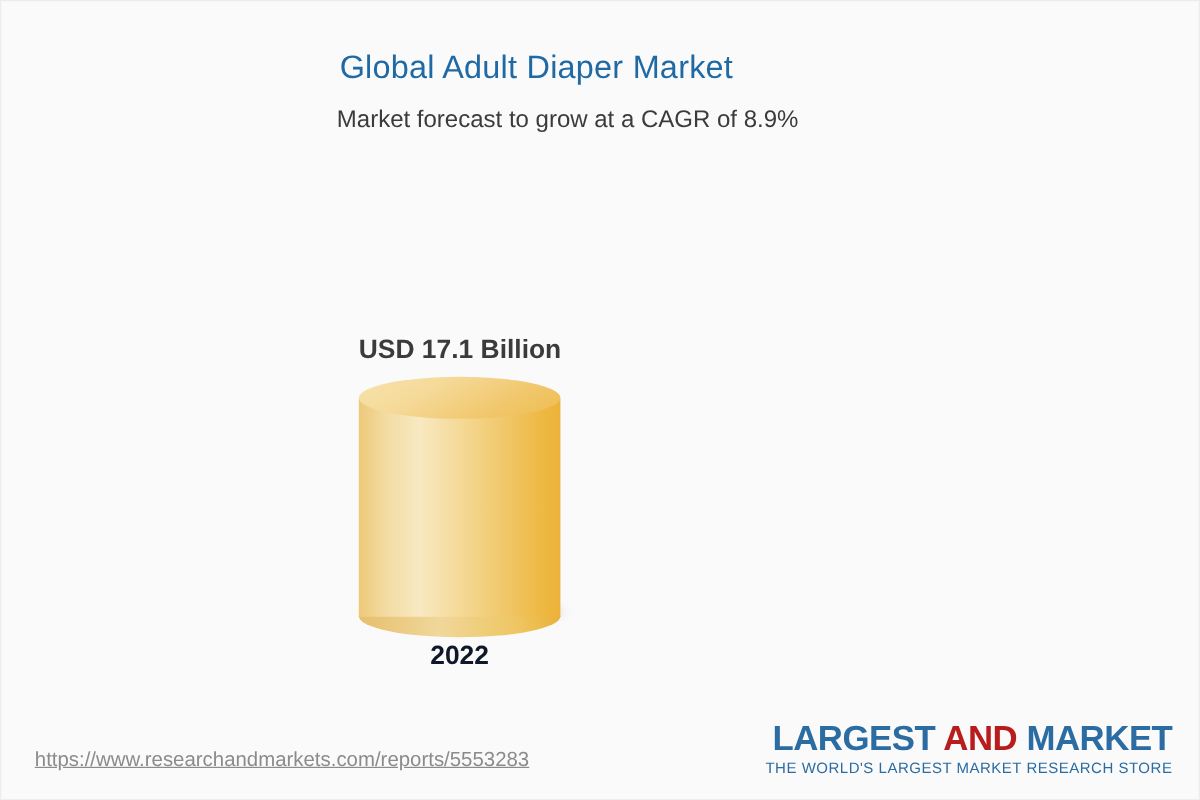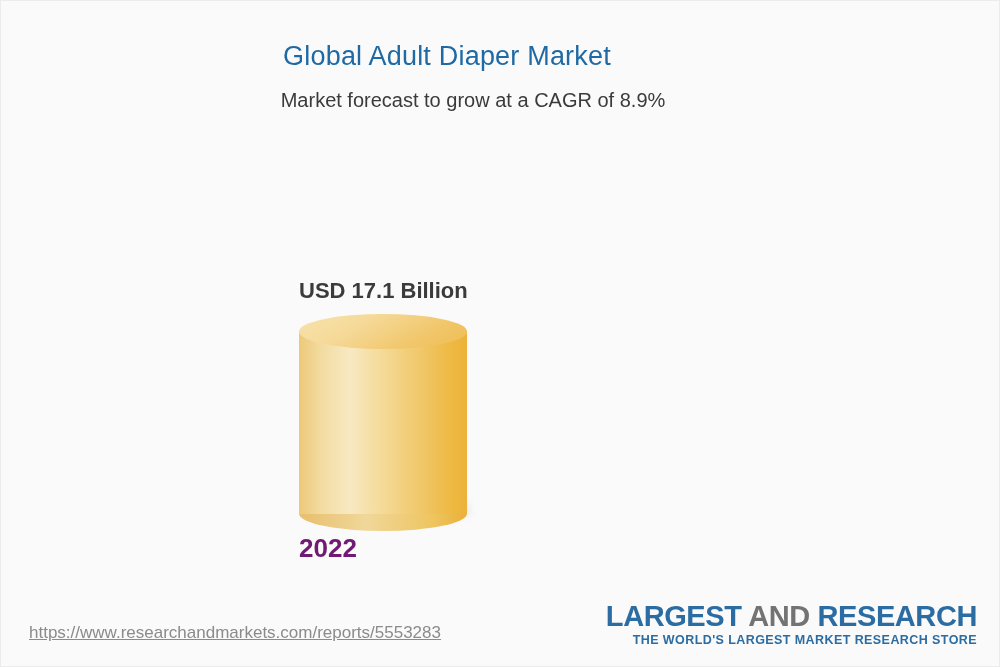--- a/index.html
+++ b/index.html
@@ -68,23 +68,24 @@
     font-size: 22px;
     font-weight: bold;
     color: #3b3b3b;
     white-space: nowrap;
   }
 
   
   .cat-label {
     position: absolute;
     width: 100%;
-    font-size: 26px;
+    text-align: center;
+    font-size: 22px;
     font-weight: bold;
-    color: #701a75;
+    color: #0f172a;
   }
 
   
   .cyl {
     position: absolute;
   }
   .cyl-body {
     position: absolute;
     left: 0;
     width: 100%;
@@ -165,25 +166,25 @@
   }
   .logo-main {
     font-size: 29px;
     font-weight: bold;
     letter-spacing: -0.4px;
     color: #2b6ca3;
     line-height: 1.05;
     white-space: nowrap;
   }
   .logo-and {
-    color: #737373;
+    color: #b91c1c;
   }
   .logo-tag {
     font-size: 12.5px;
-    font-weight: bold;
+    font-weight: normal;
     color: #2b6ca3;
     letter-spacing: 0.42px;
     line-height: 1.2;
     margin-top: 2px;
     white-space: nowrap;
   }
 </style>
 </head>
 <body>
 
@@ -212,17 +213,17 @@
 
       <div class="cat-label" style="top:532px;">2022</div>
     </div>
 
 
   </div>
 
   <div class="source-url">https://www.researchandmarkets.com/reports/5553283</div>
 
   <div class="logo">
-    <div class="logo-main"><span>LARGEST </span><span class="logo-and">AND</span><span> RESEARCH</span></div>
+    <div class="logo-main"><span>LARGEST </span><span class="logo-and">AND</span><span> MARKET</span></div>
     <div class="logo-tag">THE WORLD'S LARGEST MARKET RESEARCH STORE</div>
   </div>
 
 </div>
 
 </body></html>

